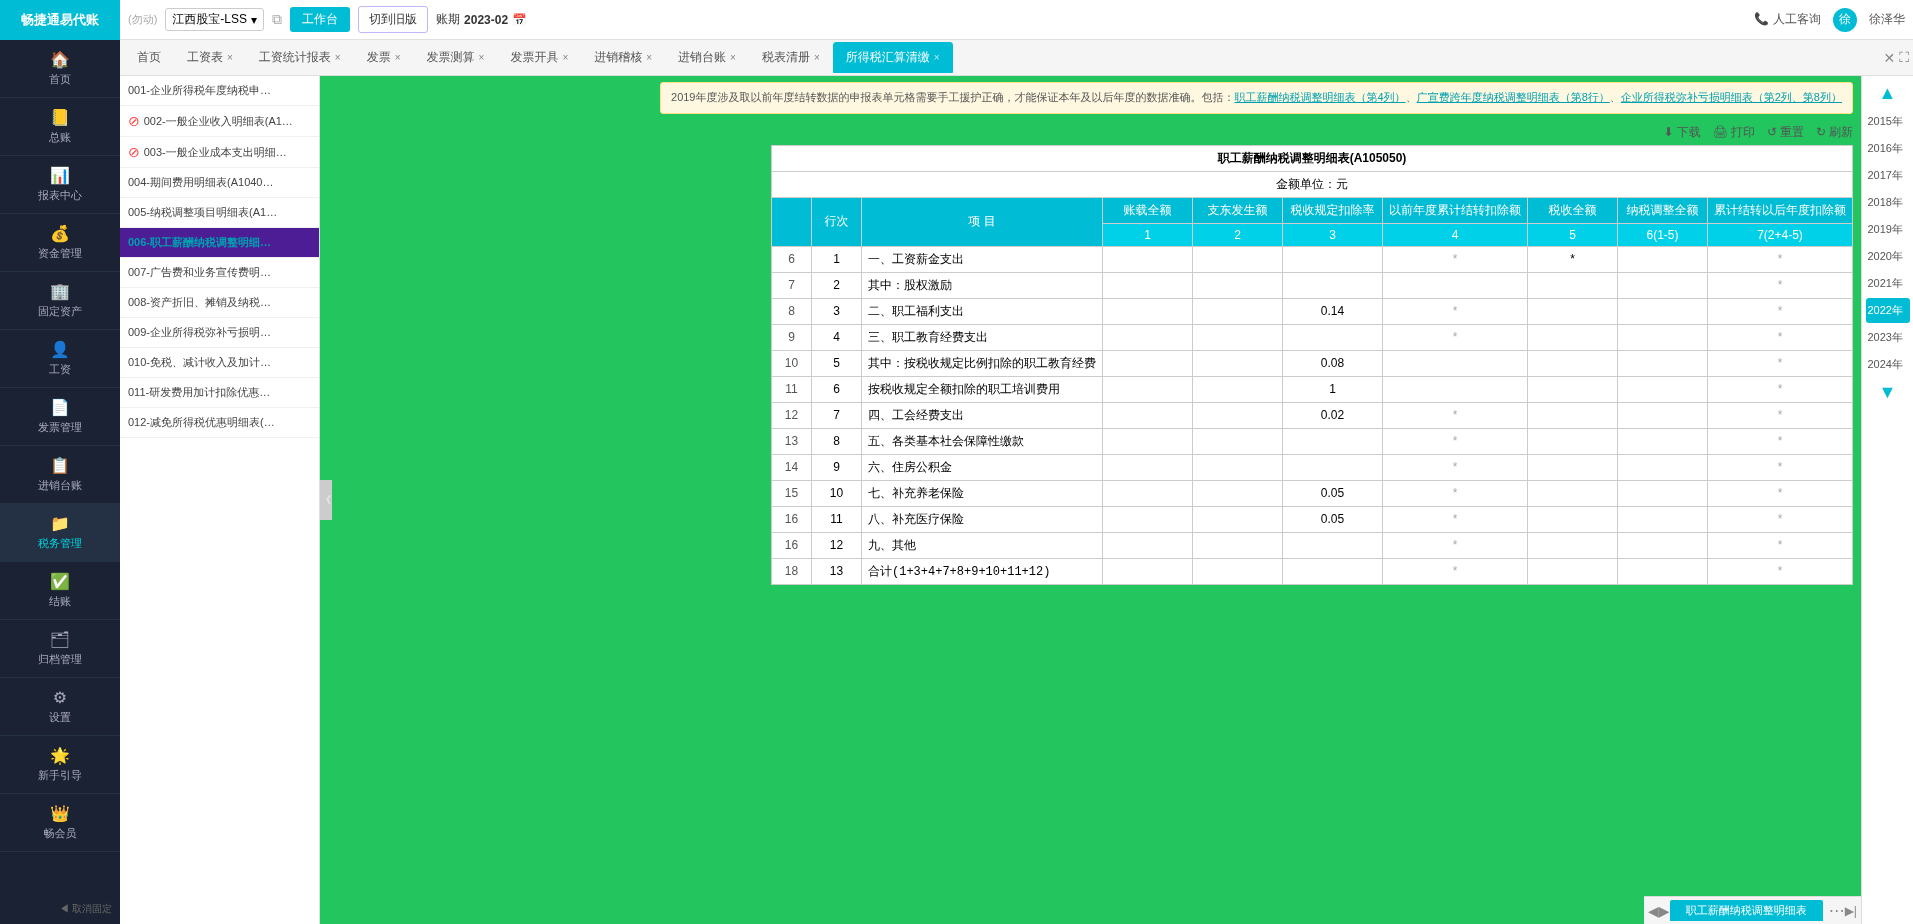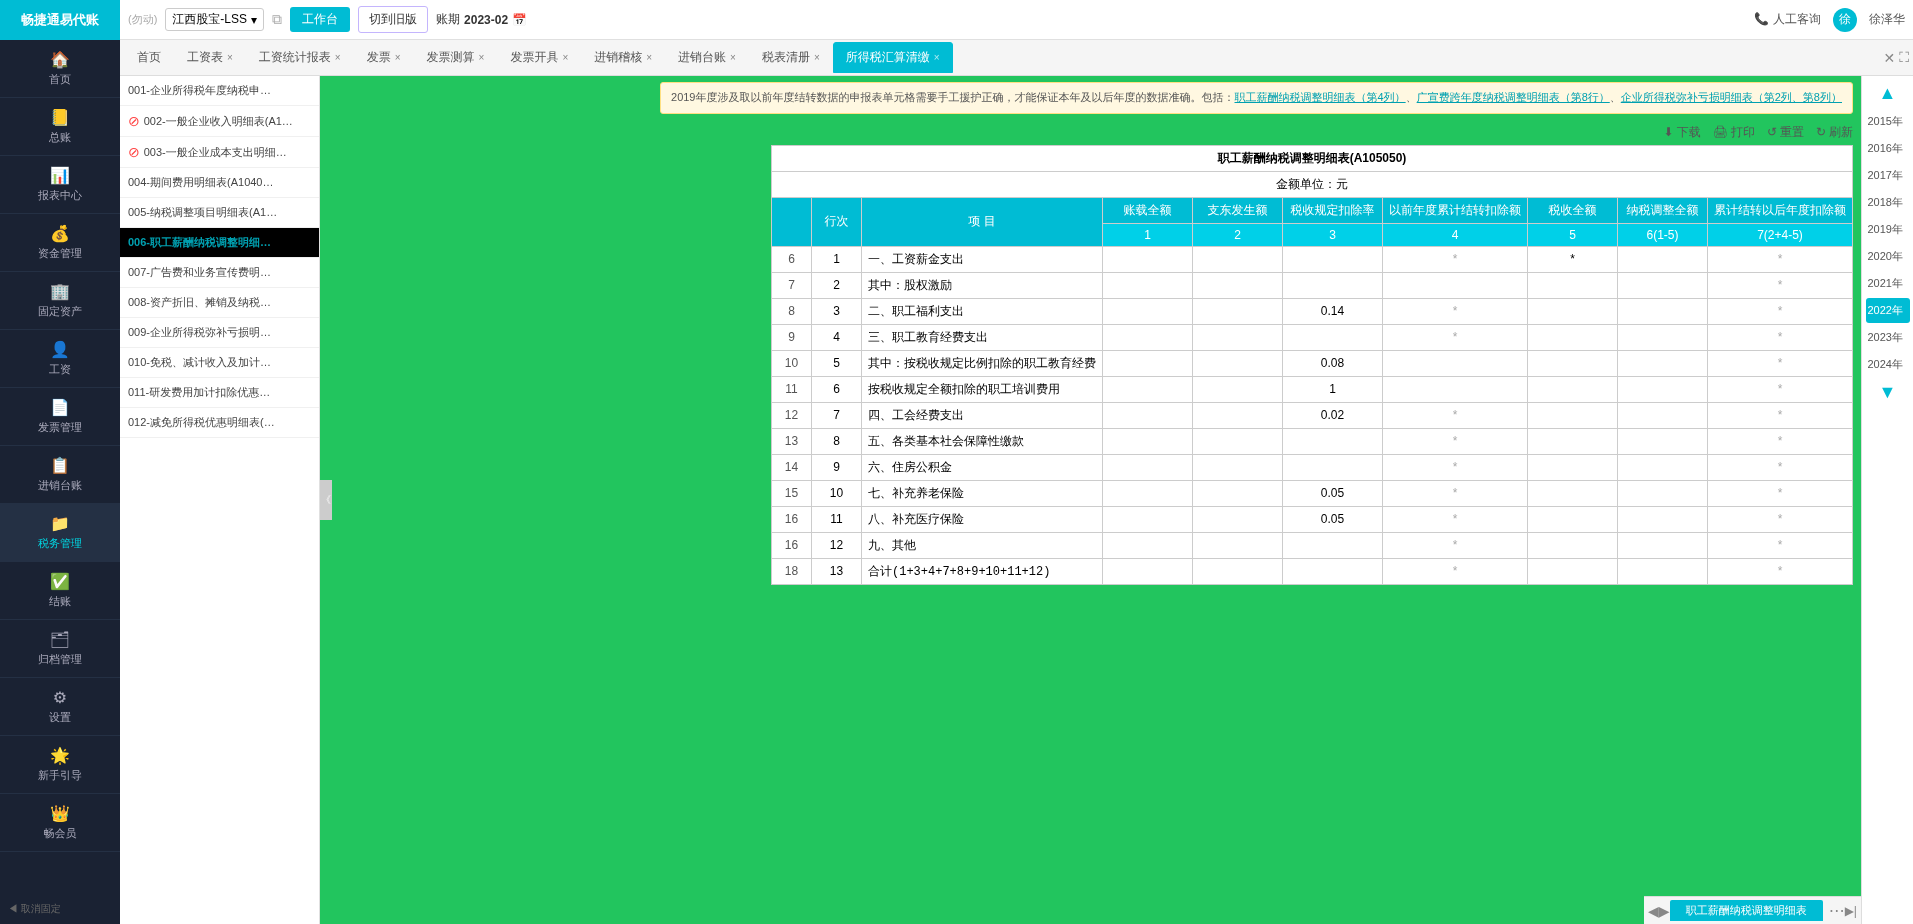--- a/index.html
+++ b/index.html
@@ -149,21 +149,21 @@
     .left-panel-item {
       padding: 7px 8px;
       font-size: 11px;
       color: #444;
       cursor: pointer;
       border-bottom: 1px solid #f0f0f0;
       display: flex;
       align-items: flex-end;
       gap: 4px;
     }
-    .left-panel-item.active { background: #000000; color: #00a0b0; font-weight: bold; }
+    .left-panel-item.active { background: #4c1d95; color: #00a0b0; font-weight: bold; }
     .left-panel-item .err-dot { color: #f44; font-size: 14px; }
 
     
     .main-content {
       flex: 1;
       display: flex;
       flex-direction: column;
       overflow: hidden;
       background: #22c55e;
       align-items: flex-end;
@@ -355,21 +355,21 @@
     <span>设置</span>
   </div>
   <div class="sidebar-item">
     <span class="sidebar-item-icon">🌟</span>
     <span>新手引导</span>
   </div>
   <div class="sidebar-item">
     <span class="sidebar-item-icon">👑</span>
     <span>畅会员</span>
   </div>
-  <div style="margin-top:auto; padding:8px; text-align:left; font-size:10px; color:#666; cursor:pointer;">
+  <div style="margin-top:auto; padding:8px; text-align:right; font-size:10px; color:#666; cursor:pointer;">
     ◀ <span>取消固定</span>
   </div>
 </div>
 
 <div class="main-area">
 
   <div class="top-bar">
     <span style="color:#aaa;font-size:11px;">(勿动)</span>
     <div class="company-selector">
       <span>江西股宝-LSS</span>

